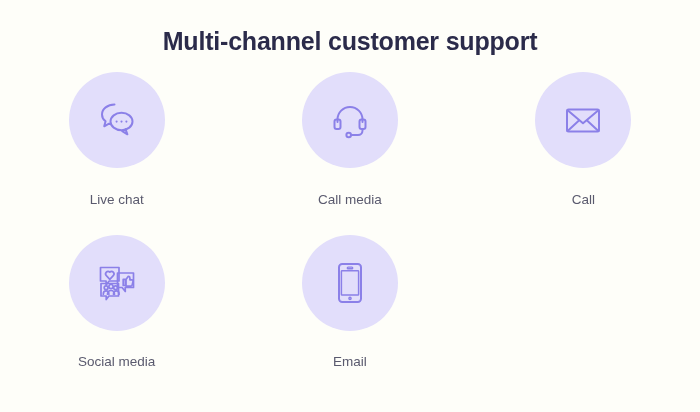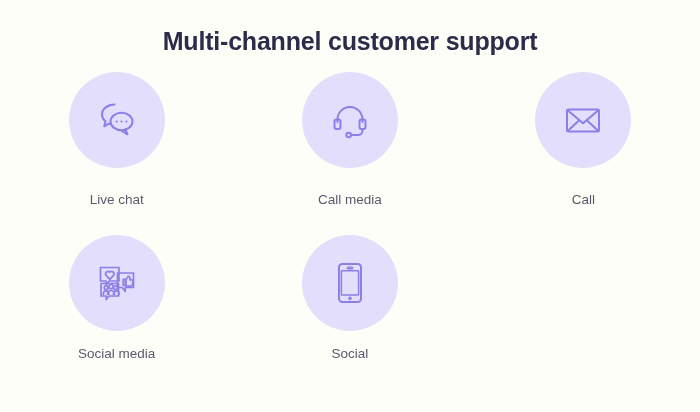--- a/index.html
+++ b/index.html
@@ -65,21 +65,21 @@
   .channel-label {
     margin-top: 24px;
     font-size: 13.5px;
     color: #5A5A6E;
     text-align: center;
     line-height: 16px;
     white-space: nowrap;
   }
   
   .row2 .channel-label {
-    margin-top: 15px;
+    margin-top: 23px;
     text-align: right;
   }
 </style>
 </head>
 <body>
 
 <div class="infographic">
 
   <div class="page-title">Multi-channel customer support</div>
 
@@ -160,18 +160,18 @@
       <div class="icon-circle">
         <span>
           <svg width="46" height="46" viewBox="0 0 46 46" fill="none" stroke="#8B80E8" stroke-width="2" stroke-linecap="round" stroke-linejoin="round">
             <rect x="12" y="4" width="22" height="38" rx="3.2"></rect>
             <rect x="14.4" y="10.8" width="17.2" height="24.2" rx="0.6" stroke-width="1.5"></rect>
             <rect x="20.3" y="7.1" width="5.4" height="1.6" rx="0.8" stroke-width="1.4"></rect>
             <circle cx="23" cy="38.4" r="1.1" stroke-width="1.4"></circle>
           </svg>
         </span>
       </div>
-      <div class="channel-label">Social</div>
+      <div class="channel-label">Email</div>
     </div>
 
 
   </div>
 </div>
 
 </body></html>

